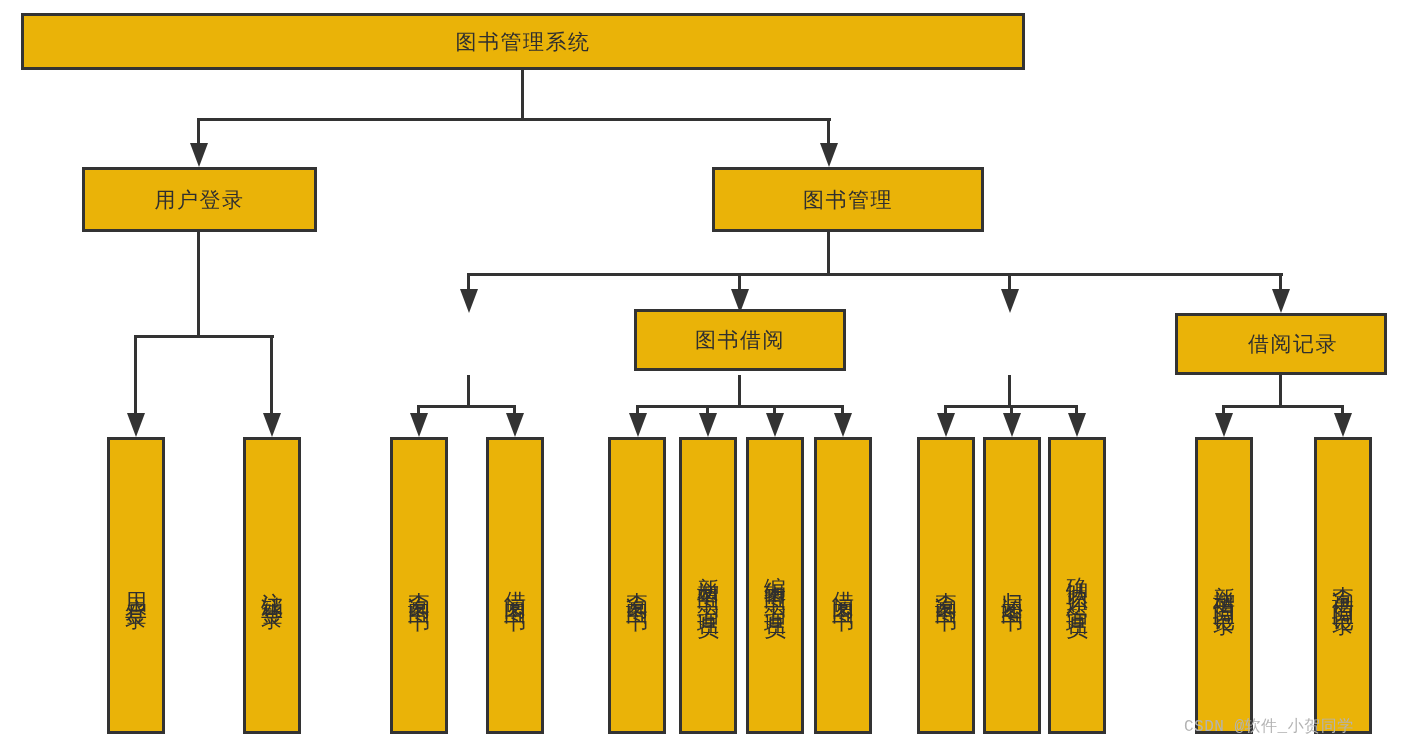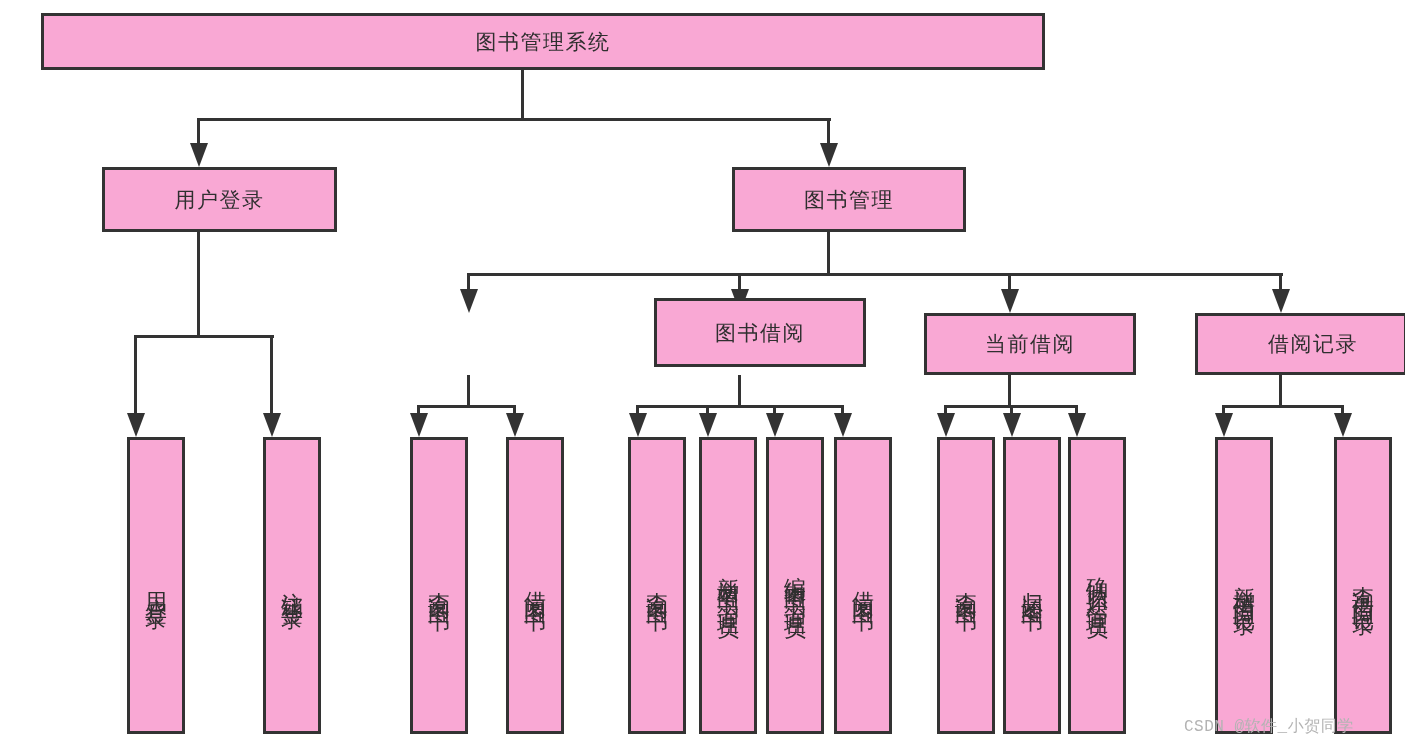--- a/index.html
+++ b/index.html
@@ -1,22 +1,22 @@
 <!DOCTYPE html>
 <html><head>
 <meta charset="utf-8">
 <style>
   html,body{margin:0;padding:0;background:#ffffff;}
   #stage{
     position:relative;width:1405px;height:747px;background:#ffffff;overflow:hidden;
     font-family:"Liberation Sans","DejaVu Sans",sans-serif;color:#2f2f2f;
   }
   .box{
-    position:absolute;background:#f9a8d4;border:3px solid #333333;box-sizing:border-box;
-    display:flex;align-items:center;justify-content:center;margin-left:20px;
+    position:absolute;background:#eab308;border:3px solid #333333;box-sizing:border-box;
+    display:flex;align-items:center;justify-content:center;
   }
   .hlabel{font-size:21px;letter-spacing:1.5px;color:#2f2f2f;white-space:nowrap;}
   .vbox{width:58px;height:297px;top:437px;}
   .vtext{
     writing-mode:vertical-rl;text-orientation:mixed;
     font-size:22px;letter-spacing:6px;color:#2f2f2f;line-height:1;
   }
   .vline{position:absolute;width:3px;background:#333333;}
   .hline{position:absolute;height:3px;background:#333333;}
   .arrow{
@@ -41,21 +41,21 @@
   <div class="vline" style="left:521px;top:70px;height:48px;"></div>
   <div class="hline" style="left:197px;top:118px;width:634px;"></div>
   <div class="vline" style="left:197px;top:118px;height:28px;"></div>
   <div class="arrow" style="left:190px;top:143px;"></div>
   <div class="vline" style="left:827px;top:118px;height:28px;"></div>
   <div class="arrow" style="left:820px;top:143px;"></div>
 
   <div class="box" style="left:82px;top:167px;width:235px;height:65px;">
     <span class="hlabel">用户登录</span>
   </div>
-  <div class="box" style="left:712px;top:167px;width:234px;height:65px;">
+  <div class="box" style="left:712px;top:167px;width:272px;height:65px;">
     <span class="hlabel">图书管理</span>
   </div>
 
   <div class="vline" style="left:197px;top:232px;height:103px;"></div>
   <div class="hline" style="left:134px;top:335px;width:140px;"></div>
   <div class="vline" style="left:134px;top:335px;height:82px;"></div>
   <div class="arrow" style="left:127px;top:413px;"></div>
   <div class="vline" style="left:270px;top:335px;height:82px;"></div>
   <div class="arrow" style="left:263px;top:413px;"></div>
 
@@ -63,25 +63,22 @@
   <div class="hline" style="left:467px;top:273px;width:816px;"></div>
   <div class="vline" style="left:467px;top:273px;height:18px;"></div>
   <div class="arrow" style="left:460px;top:289px;"></div>
   <div class="vline" style="left:738px;top:273px;height:18px;"></div>
   <div class="arrow" style="left:731px;top:289px;"></div>
   <div class="vline" style="left:1008px;top:273px;height:18px;"></div>
   <div class="arrow" style="left:1001px;top:289px;"></div>
   <div class="vline" style="left:1279px;top:273px;height:18px;"></div>
   <div class="arrow" style="left:1272px;top:289px;"></div>
 
-  <div class="box" style="left:634px;top:298px;width:212px;height:69px;">
+  <div class="box" style="left:634px;top:309px;width:212px;height:62px;">
     <span class="hlabel">图书借阅</span>
-  </div>
-  <div class="box" style="left:904px;top:313px;width:212px;height:62px;">
-    <span class="hlabel">当前借阅</span>
   </div>
   <div class="box" style="left:1175px;top:313px;width:212px;height:62px;padding-left:24px;">
     <span class="hlabel">借阅记录</span>
   </div>
 
   <div class="vline" style="left:467px;top:375px;height:30px;"></div>
   <div class="hline" style="left:418px;top:405px;width:98px;"></div>
   <div class="vline" style="left:417px;top:405px;height:12px;"></div>
   <div class="arrow" style="left:410px;top:413px;"></div>
   <div class="vline" style="left:513px;top:405px;height:12px;"></div>

